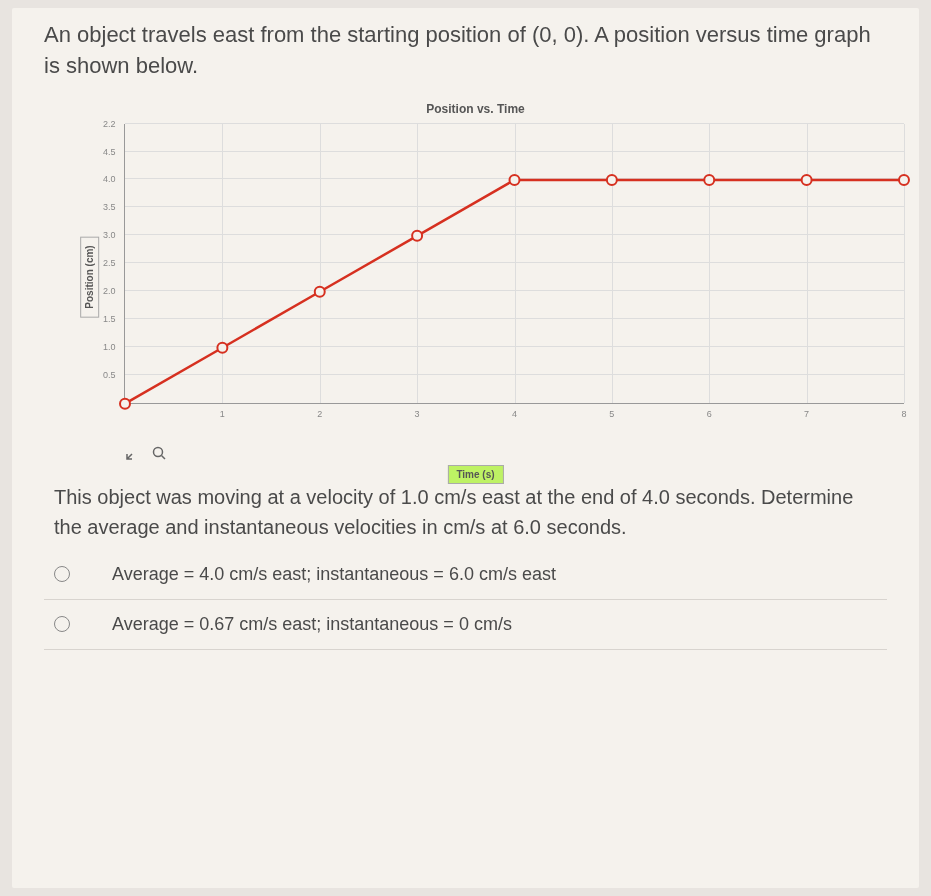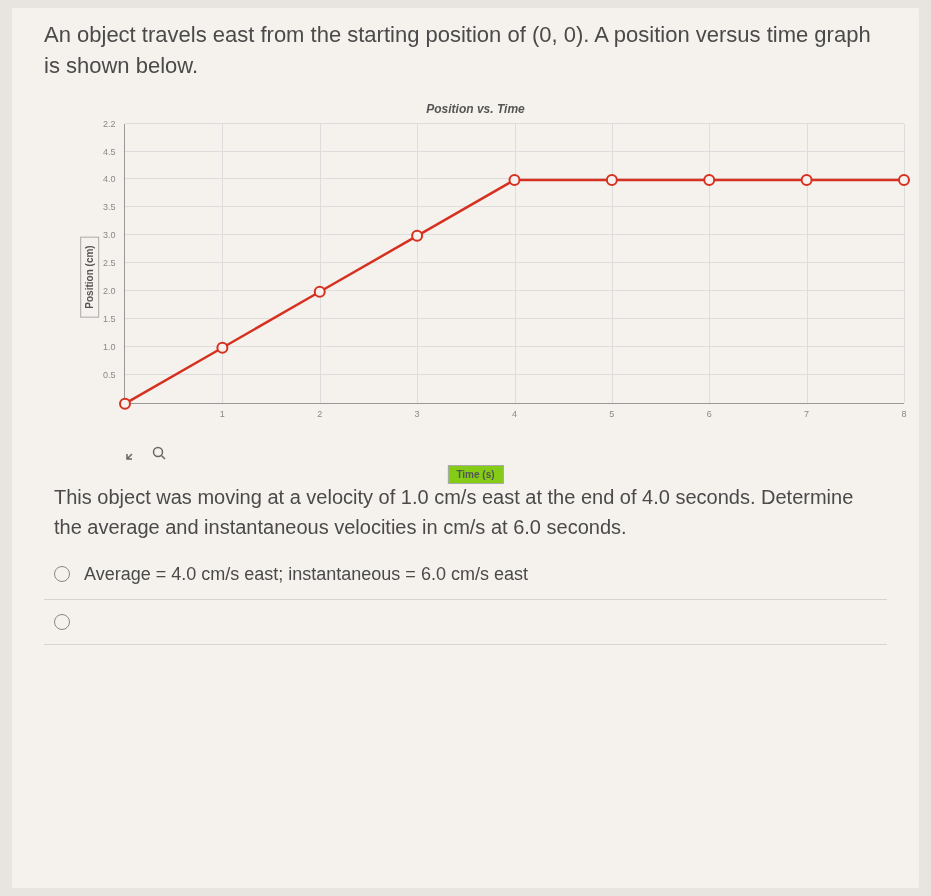--- a/index.html
+++ b/index.html
@@ -28,21 +28,20 @@
       position: relative;
       margin: 10px 20px 10px 40px;
       height: 350px;
     }
     .chart-title {
       text-align: center;
       font-size: 12px;
       font-weight: bold;
       color: #555;
       margin-bottom: 8px;
-      font-style: italic;
     }
     .ylabel-container {
       position: absolute;
       left: -35px;
       top: 50%;
       transform: translateY(-50%) rotate(-90deg);
       transform-origin: center;
       border: 1px solid #aaa;
       padding: 3px 8px;
       font-size: 10px;
@@ -54,21 +53,21 @@
     .xlabel-container {
       position: absolute;
       bottom: -32px;
       left: 50%;
       transform: translateX(-50%);
       border: 1px solid #aaa;
       padding: 3px 8px;
       font-size: 10px;
       font-weight: bold;
       color: #555;
-      background: #84cc16;
+      background: #bef264;
     }
     .plot-area {
       position: relative;
       width: 780px;
       height: 280px;
       margin-left: 40px;
       border-left: 1px solid #999;
       border-bottom: 1px solid #999;
     }
     .grid-line-h {
@@ -123,20 +122,21 @@
       line-height: 1.5;
       color: #4a4a4a;
       margin: 30px 10px 8px 10px;
     }
     .option {
       display: flex;
       align-items: center;
       padding: 14px 10px;
       border-bottom: 1px solid #d8d4cf;
       cursor: pointer;
+      gap: 28px;
     }
     .option:first-of-type {
       border-top: 1px solid #d8d4cf;
     }
     .radio {
       width: 16px;
       height: 16px;
       border: 1.5px solid #888;
       border-radius: 50%;
       margin-right: 14px;
@@ -229,14 +229,15 @@
   </div>
 
   <div class="question-body">This object was moving at a velocity of 1.0 cm/s east at the end of 4.0 seconds. Determine the average and instantaneous velocities in cm/s at 6.0 seconds.</div>
 
   <div class="option">
     <div class="radio"></div>
     <div class="option-text">Average = 4.0 cm/s east; instantaneous = 6.0 cm/s east</div>
   </div>
   <div class="option">
     <div class="radio"></div>
+    <div class="option-text">Average = 0.67 cm/s east; instantaneous = 0 cm/s</div>
   </div>
 </div>
 
 </body></html>

